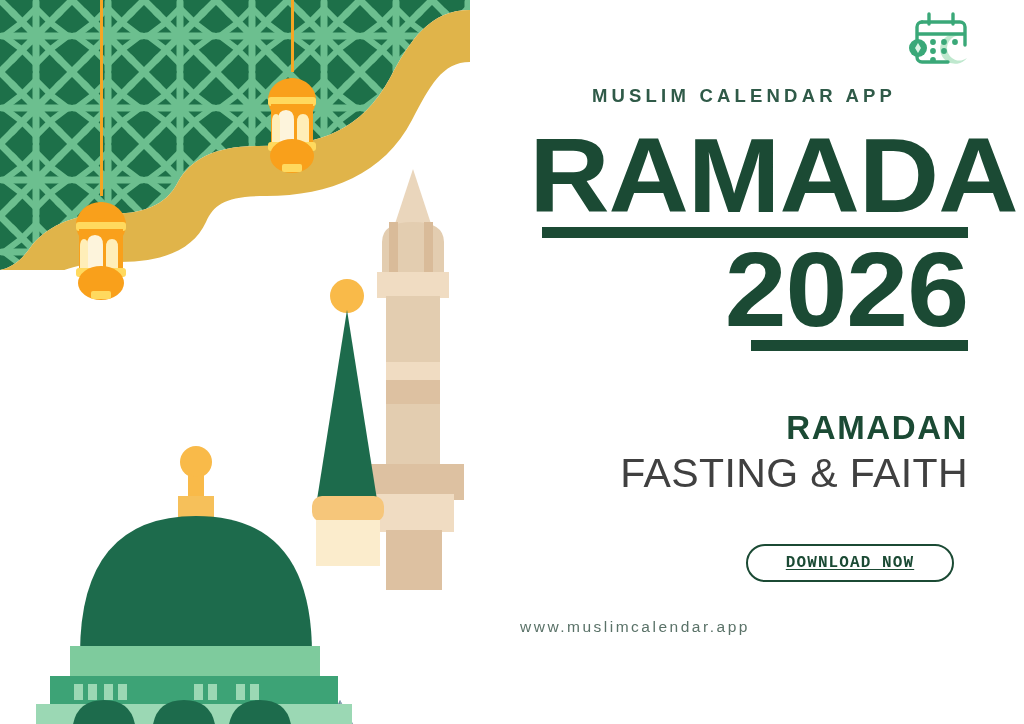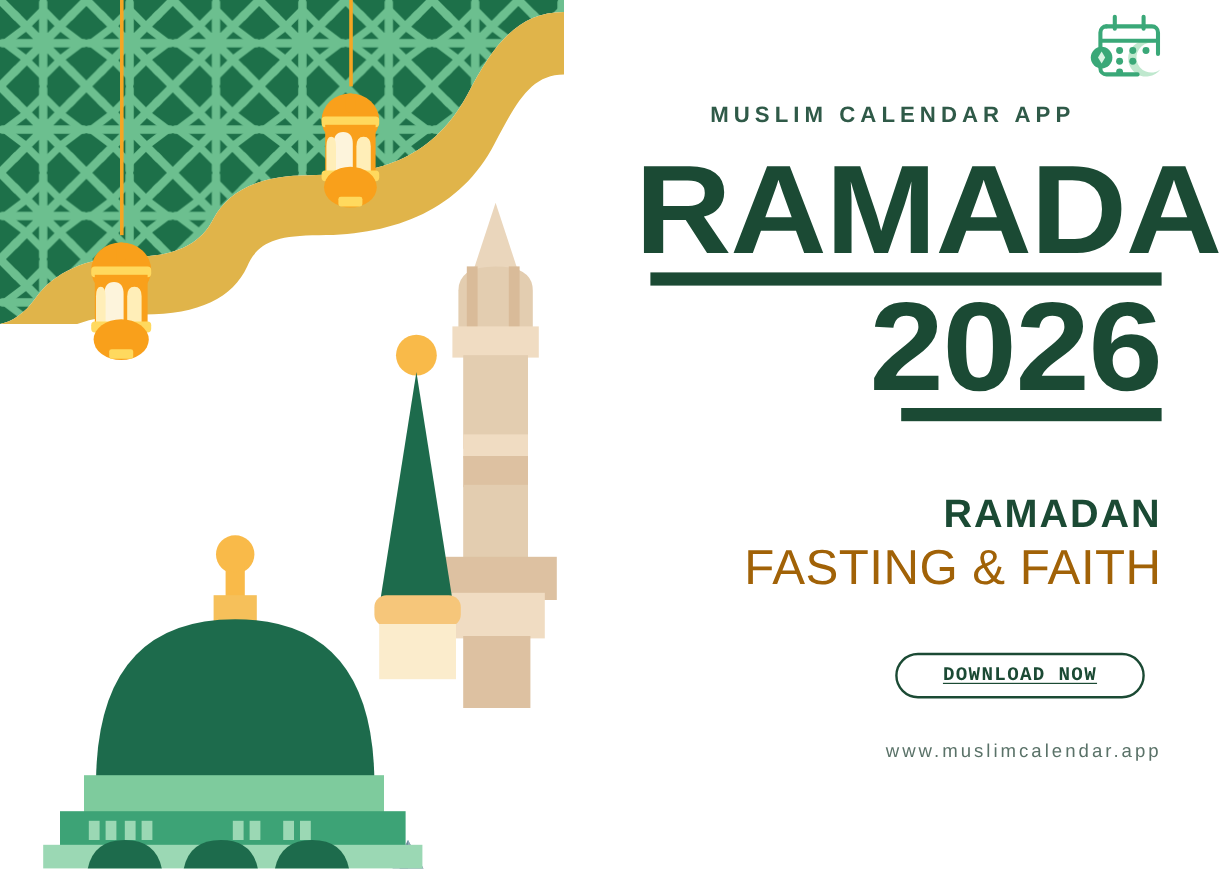--- a/index.html
+++ b/index.html
@@ -128,21 +128,21 @@
     color: #1b4a34;
   }
   .sub-light {
     position: absolute;
     left: 0; right: 22px;
     top: 450px;
     text-align: right;
     font-size: 41px;
     font-weight: 400;
     letter-spacing: 0.4px;
-    color: #a16207;
+    color: #404040;
   }
 
   .cta {
     position: absolute;
     left: 226px;
     top: 544px;
     width: 208px;
     height: 38px;
     border: 2px solid #1b4a34;
     border-radius: 19px;
@@ -155,21 +155,21 @@
     text-underline-offset: 2px;
     cursor: pointer;
     padding: 0;
     font-family: Liberation Mono, monospace;
   }
 
   .weburl {
     position: absolute;
     left: 0; right: 22px;
     top: 618px;
-    text-align: right;
+    text-align: left;
     font-size: 15.5px;
     font-weight: 500;
     letter-spacing: 2.5px;
     color: #5a7268;
   }
 </style>
 </head>
 <body>
 
 <div id="poster">

